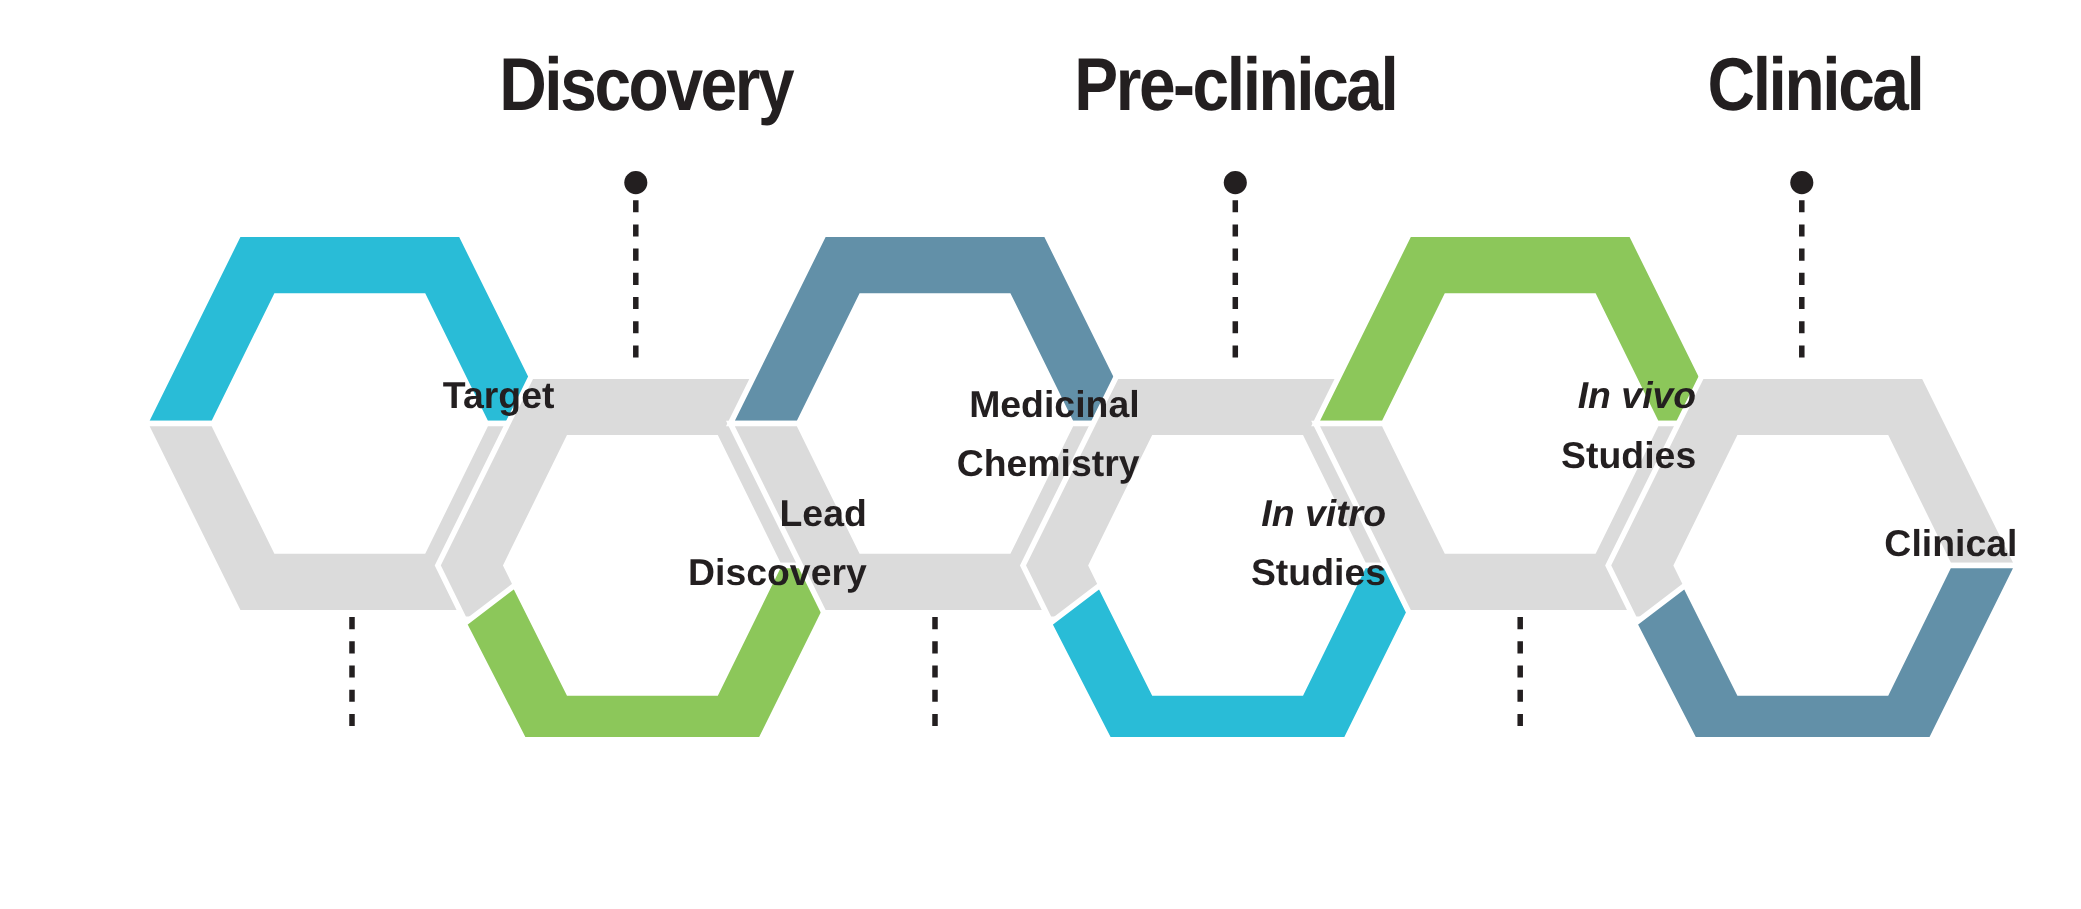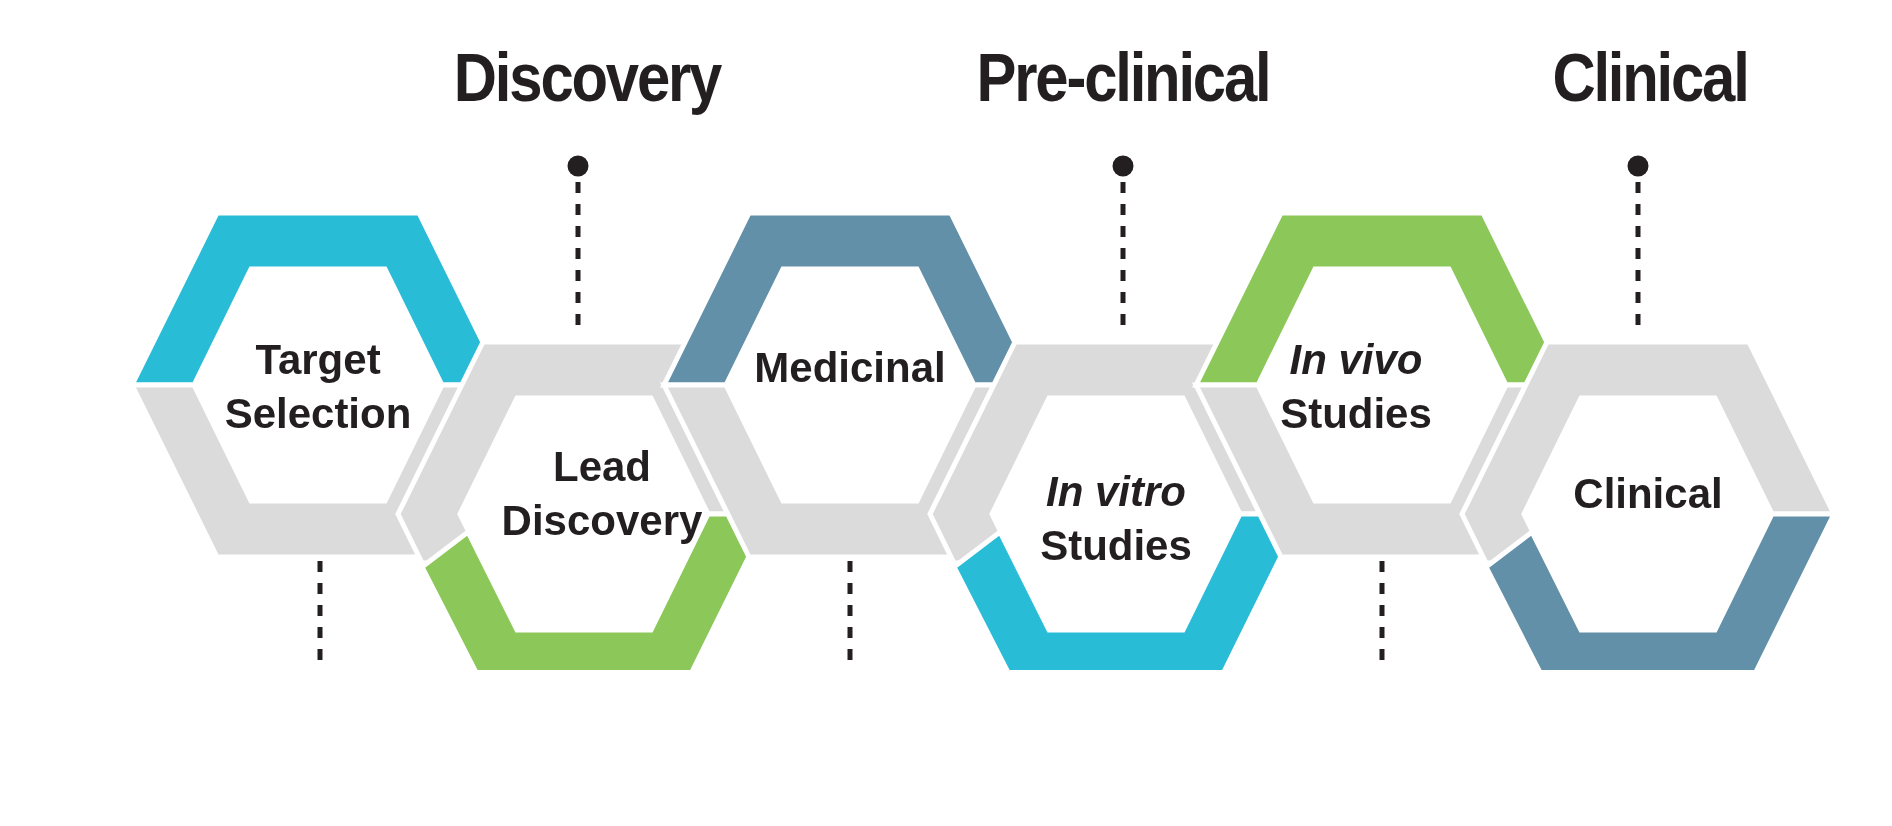--- a/index.html
+++ b/index.html
@@ -8,22 +8,22 @@
     font-family:"Liberation Sans","DejaVu Sans",sans-serif;
   }
   .phase-label{
     position:absolute;top:43px;transform:translateX(-50%) scaleX(0.88);transform-origin:center top;
     font-size:68px;font-weight:bold;letter-spacing:-2.5px;line-height:68px;
     color:#231F20;white-space:nowrap;
   }
   .hex{position:absolute;overflow:visible;}
   .hex path{stroke:#ffffff;stroke-width:5px;stroke-linejoin:miter;}
   .stage-label{
-    position:absolute;width:372px;text-align:center;
-    font-size:42px;font-weight:bold;line-height:54px;color:#231F20;
+    position:absolute;width:372px;text-align:right;
+    font-size:34px;font-weight:bold;line-height:54px;color:#231F20;
   }
   .stage-line{display:block;white-space:nowrap;}
   .stage-line:empty{display:none;}
   .it{font-style:italic;}
   .overlay{position:absolute;left:0;top:0;pointer-events:none;}
 </style>
 </head>
 <body>
 
 <div class="canvas">
@@ -57,30 +57,30 @@
     <path d="M0,172 L85,344 L287,344 L372,172 L310,172 L253,288 L119,288 L62,172 Z" fill="#DBDBDB"></path>
   </svg>
 
   <svg class="hex" style="left:1462px;top:342px;" width="372" height="344" viewBox="0 0 372 344">
     <path d="M24,221 L0,172 L85,0 L287,0 L372,172 L310,172 L253,56 L119,56 L62,172 L86,221 Z" fill="#DBDBDB"></path>
     <path d="M24,225 L85,344 L287,344 L372,172 L310,172 L253,288 L119,288 L70,190 Z" fill="#6290A8"></path>
   </svg>
 
   <div class="stage-label" style="left:132px;top:333px;">
     <span class="stage-line">Target</span>
-    <span class="stage-line">Selection</span>
   </div>
   <div class="stage-label" style="left:416px;top:440px;">
     <span class="stage-line">Lead</span>
     <span class="stage-line">Discovery</span>
   </div>
   <div class="stage-label" style="left:664px;top:341px;">
     <span class="stage-line">Medicinal</span>
+    <span class="stage-line">Chemistry</span>
   </div>
-  <div class="stage-label" style="left:930px;top:440px;margin-top:25px;">
+  <div class="stage-label" style="left:888px;top:440px;">
     <span class="stage-line it">In vitro</span>
     <span class="stage-line">Studies</span>
   </div>
   <div class="stage-label" style="left:1170px;top:333px;">
     <span class="stage-line it">In vivo</span>
     <span class="stage-line">Studies</span>
   </div>
   <div class="stage-label" style="left:1462px;top:467px;">
     <span class="stage-line">Clinical</span>
 

